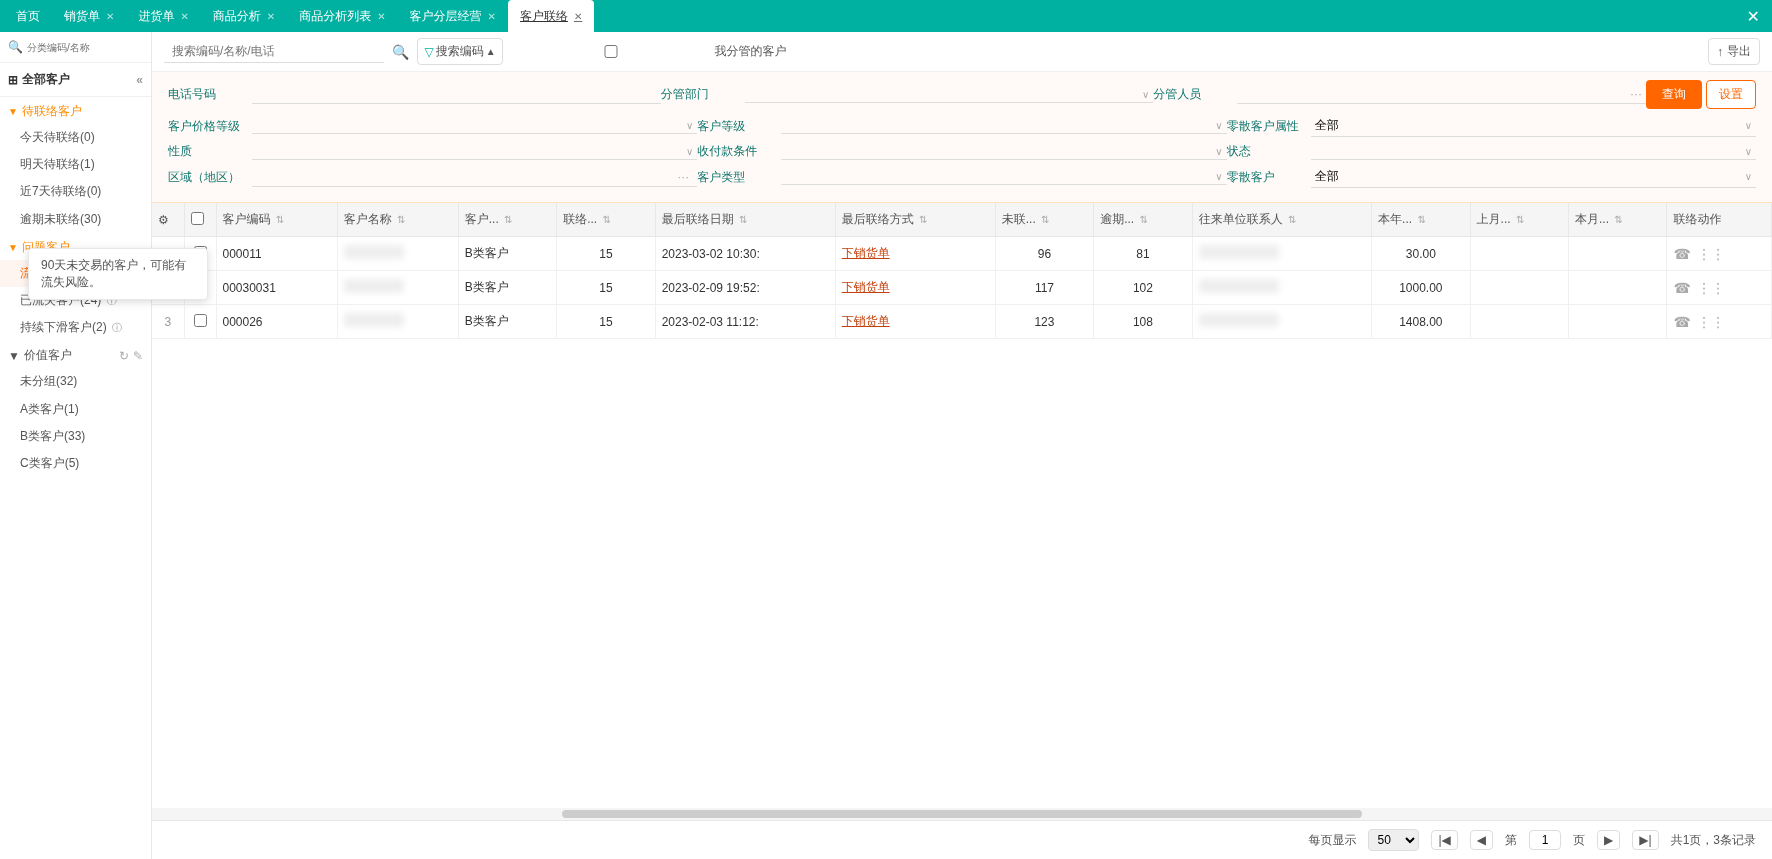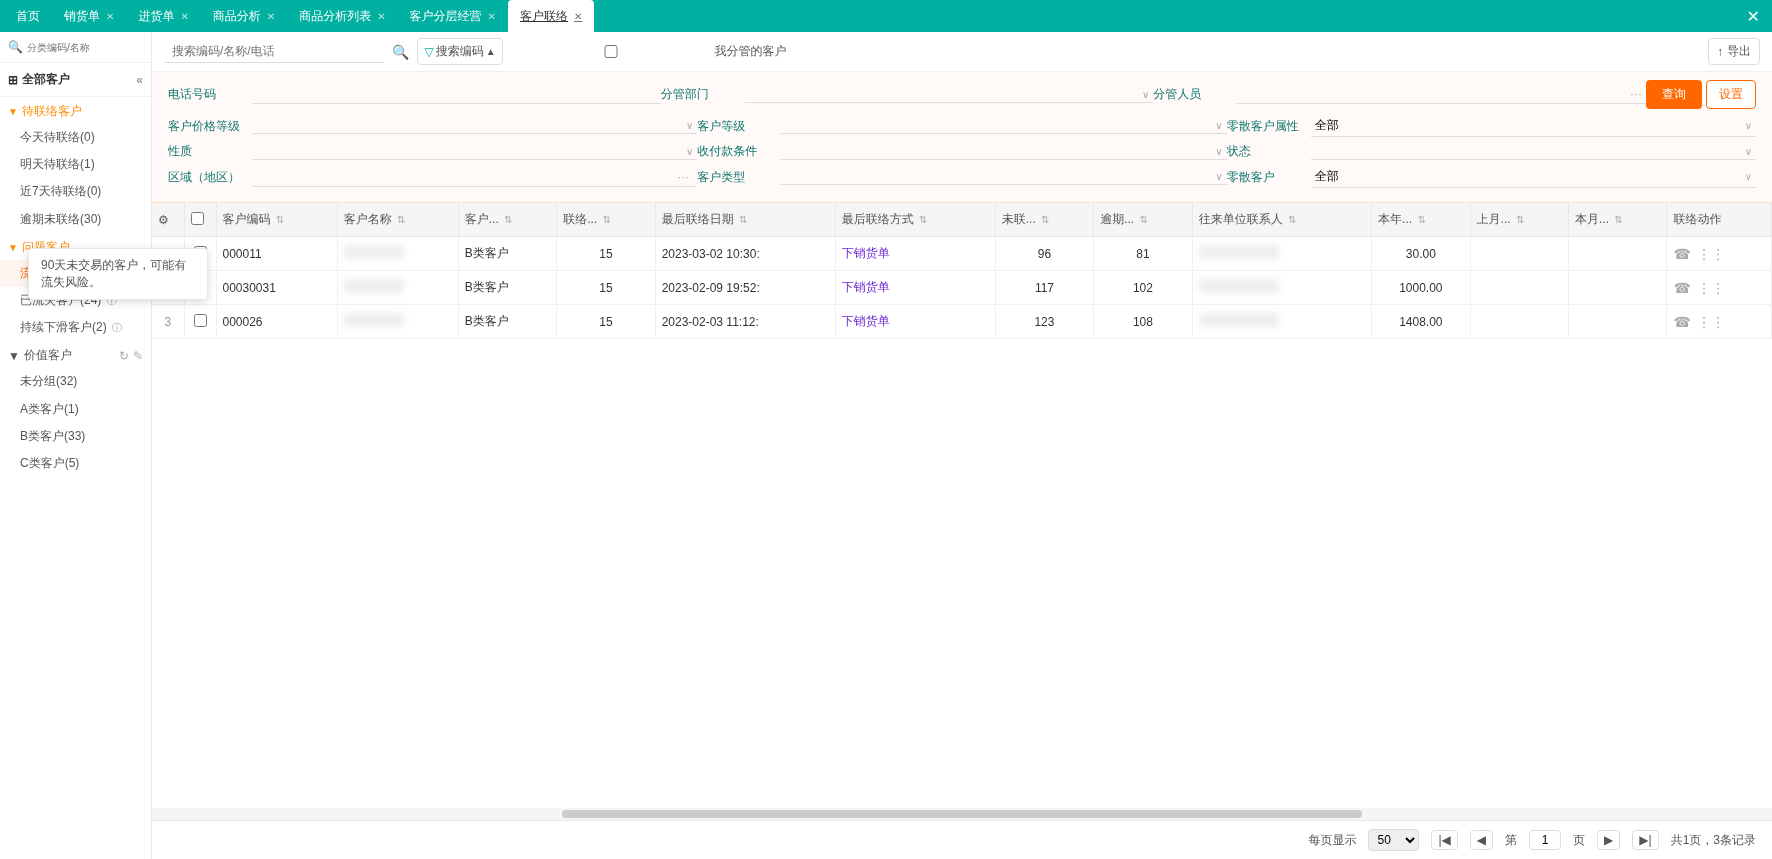--- a/index.html
+++ b/index.html
@@ -291,21 +291,21 @@
     tbody tr {
       border-bottom: 1px solid #f0f0f0;
     }
     tbody td {
       padding: 8px 6px;
       color: #333;
       border-right: 1px solid #f0f0f0;
       white-space: nowrap;
     }
     .td-center { text-align: center; }
-    .link-text { color: #6d28d9; cursor: pointer; }
+    .link-text { color: #c2410c; text-decoration: underline; cursor: pointer; }
     .action-icons { display: flex; gap: 6px; align-items: center; }
     .action-icon { color: #aaa; cursor: pointer; font-size: 14px; }
 
     
     .pagination-bar {
       background: #fff;
       border-top: 1px solid #e8e8e8;
       padding: 8px 16px;
       display: flex;
       align-items: center;

